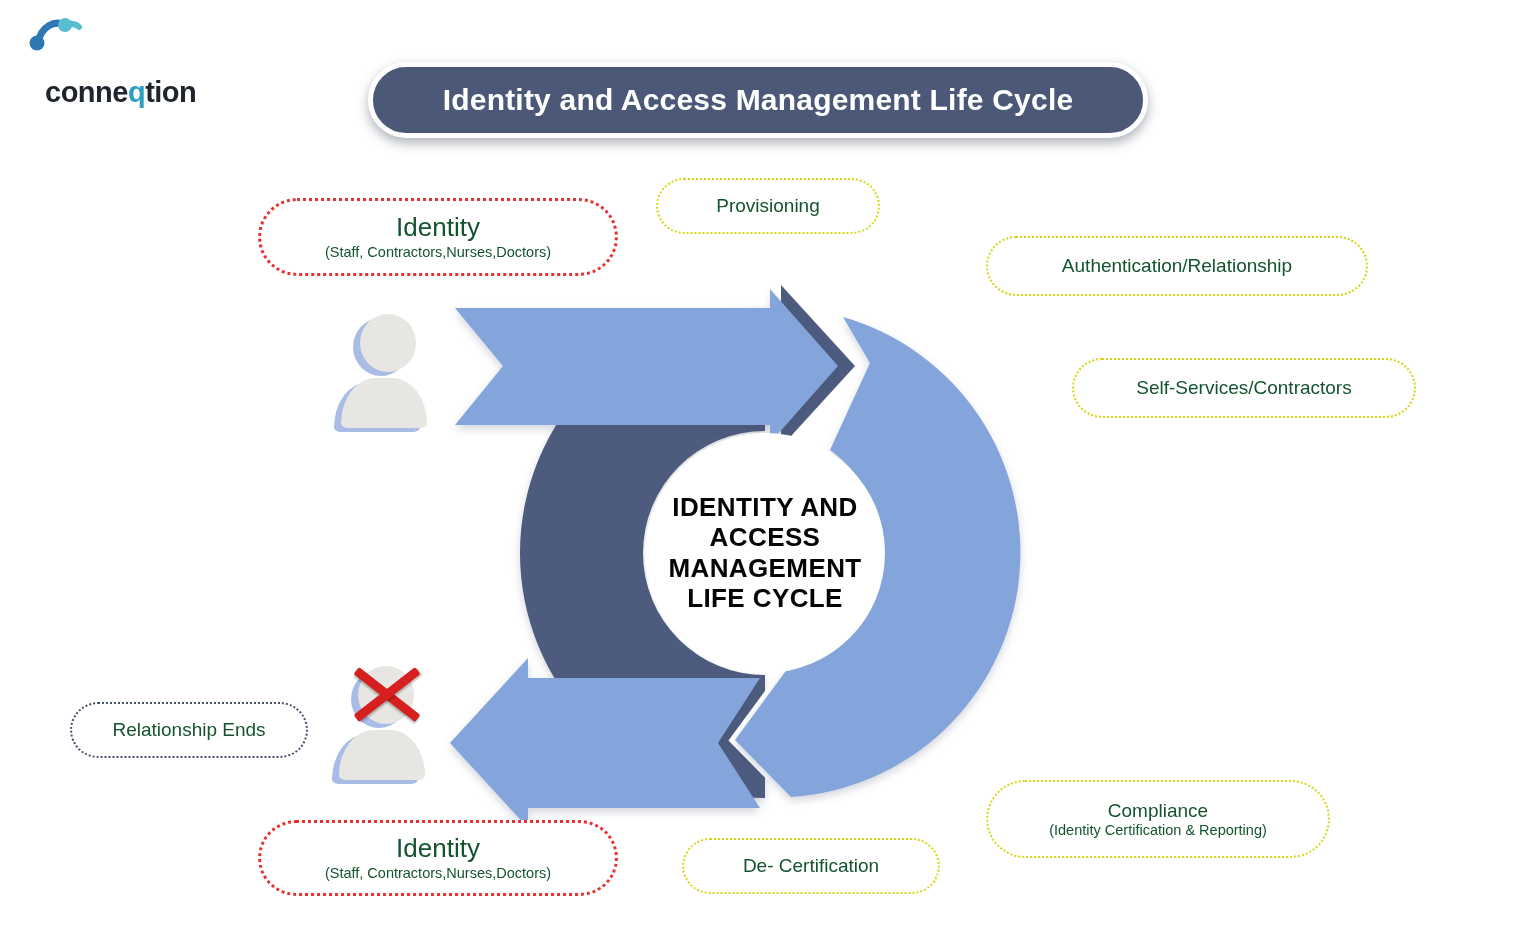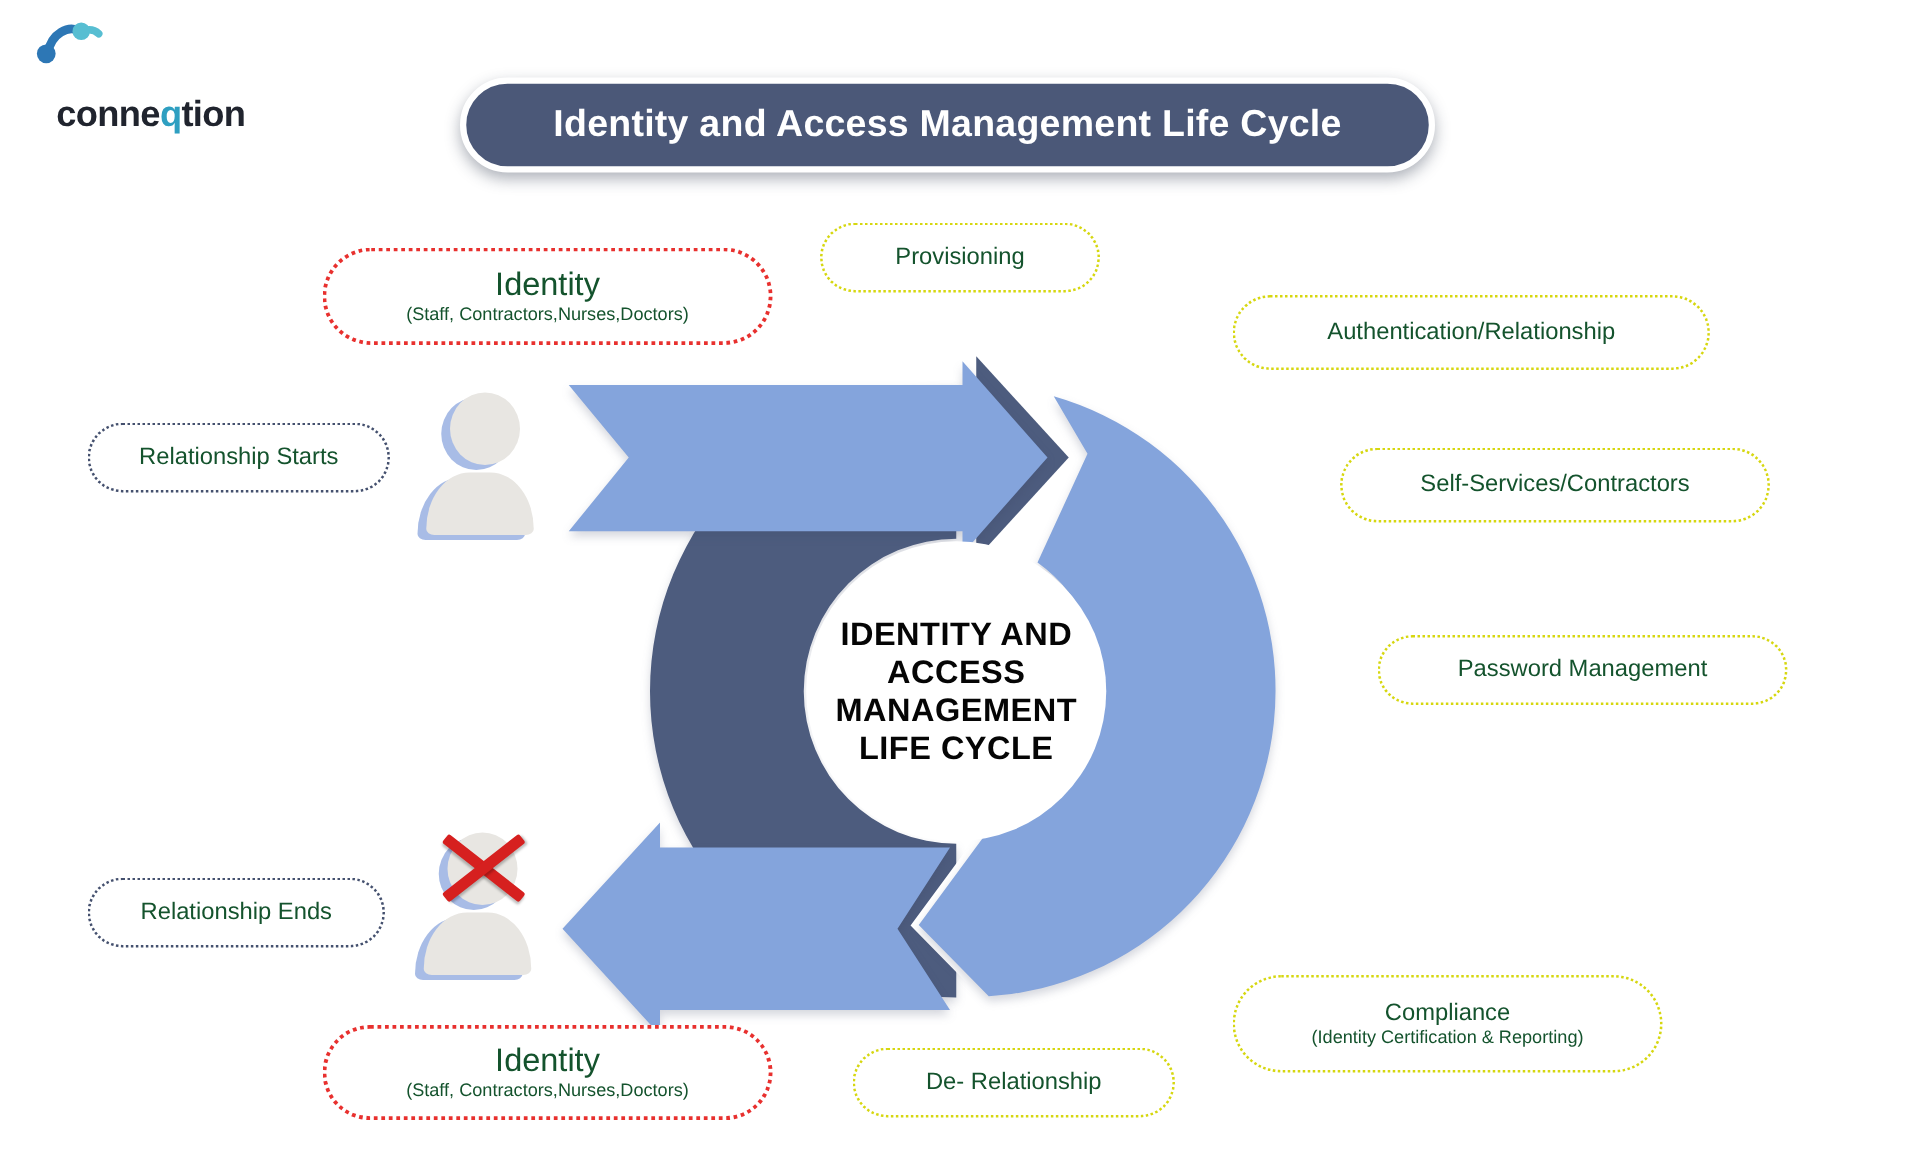--- a/index.html
+++ b/index.html
@@ -121,44 +121,38 @@
   </div>
 
   <div class="pill b-yellow" id="provisioning">
     <span class="main">Provisioning</span>
   </div>
 
   <div class="pill b-yellow" id="authentication">
     <span class="main">Authentication/Relationship</span>
   </div>
 
-  <div class="pill b-navy" id="relationship-starts">
-    <span class="main">Relationship Starts</span>
-  </div>
 
   <div class="pill b-yellow" id="self-services">
     <span class="main">Self-Services/Contractors</span>
   </div>
 
-  <div class="pill b-yellow" id="password-management">
-    <span class="main">Password Management</span>
-  </div>
 
 
   <div class="pill b-yellow" id="compliance">
     <span class="main">Compliance</span>
     <span class="sub">(Identity Certification &amp; Reporting)</span>
   </div>
 
   <div class="pill b-navy" id="relationship-ends">
     <span class="main">Relationship Ends</span>
   </div>
 
   <div class="pill b-red" id="identity-bottom">
     <span class="main big">Identity</span>
     <span class="sub">(Staff, Contractors,Nurses,Doctors)</span>
   </div>
 
   <div class="pill b-yellow" id="de-provisioning">
-    <span class="main">De- Relationship</span>
+    <span class="main">De- Certification</span>
   </div>
 
 </div>
 
 </body></html>

